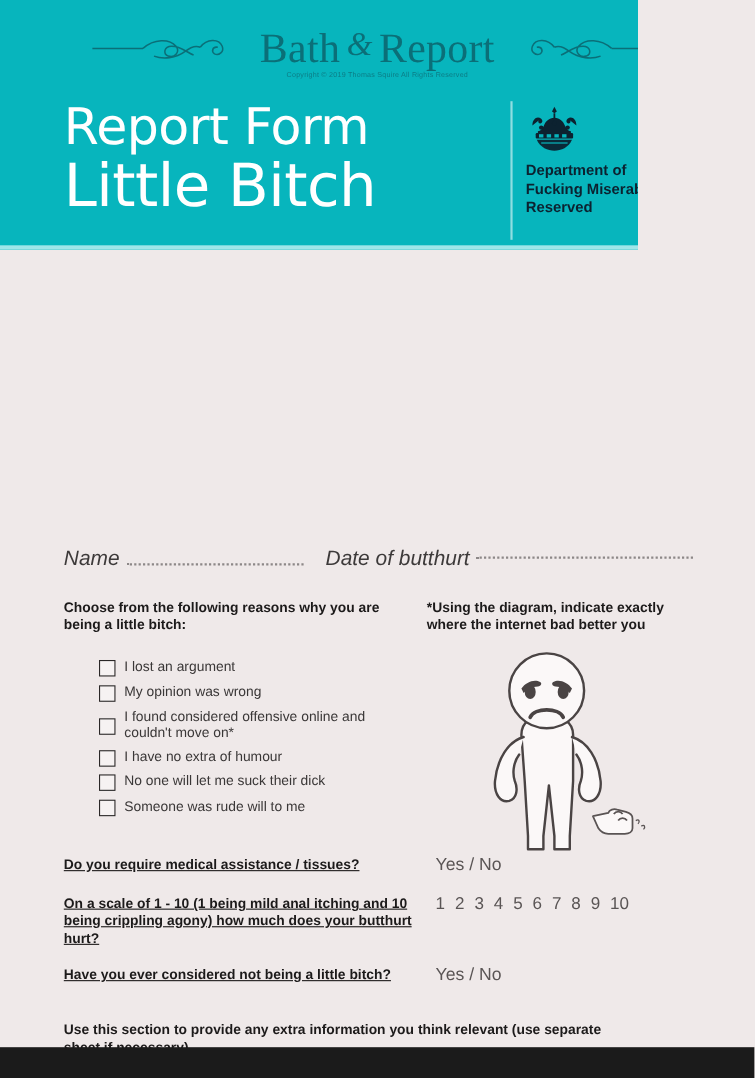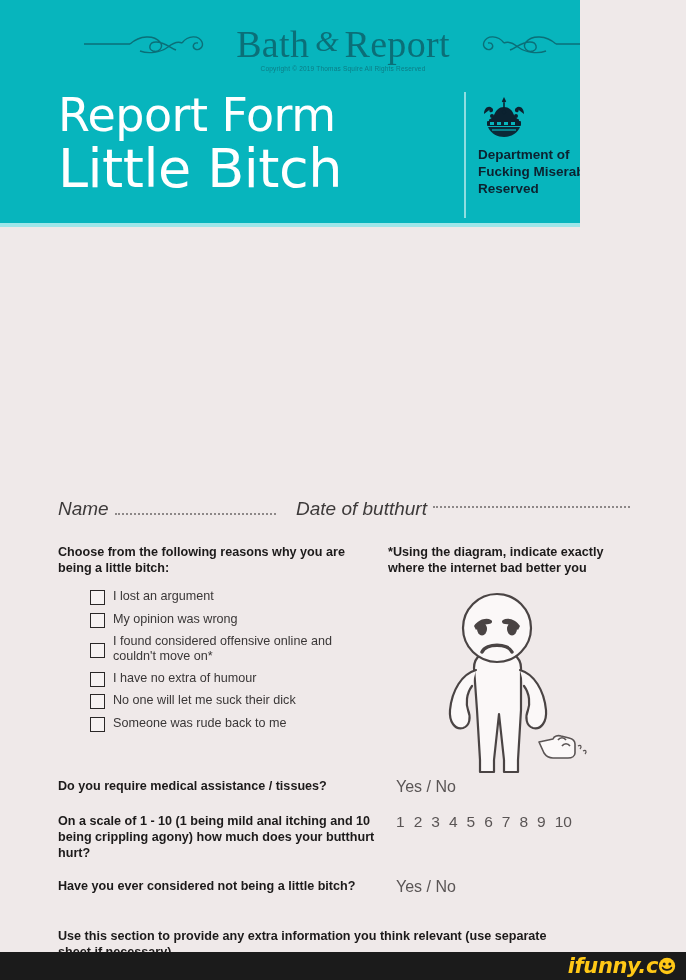--- a/index.html
+++ b/index.html
@@ -153,21 +153,21 @@
   }
   .q-head {
     font-weight: bold;
     font-size: 12.6px;
     line-height: 15.5px;
     color: #1c1a1a;
   }
   .q-head.right { padding-left: 4px; }
 
   
-  .cb-list { margin-top: 13px; margin-left: 32px; }
+  .cb-list { margin-top: 23px; margin-left: 32px; }
   .cb-row {
     display: flex;
     align-items: flex-start;
     margin-bottom: 6.5px;
   }
   .cb-box {
     flex: 0 0 auto;
     width: 15px; height: 15px;
     border: 1.6px solid #2a2727;
     background: #f6f2f2;
@@ -195,20 +195,21 @@
     align-items: flex-start;
     width: 576px;
     left: 58px;
   }
   .qrow .qtext {
     flex: 0 0 330px;
     font-weight: bold;
     font-size: 12.6px;
     line-height: 16px;
     color: #1c1a1a;
+    text-decoration: underline;
   }
   .qrow .qans {
     flex: 1 1 auto;
     font-size: 16px;
     color: #5a5555;
     padding-left: 8px;
   }
   .scale {
     display: flex;
     gap: 9px;
@@ -357,21 +358,21 @@
         <div class="cb-row">
           <span class="cb-box"></span>
           <span class="cb-label">I have no extra of humour</span>
         </div>
         <div class="cb-row">
           <span class="cb-box"></span>
           <span class="cb-label">No one will let me suck their dick</span>
         </div>
         <div class="cb-row">
           <span class="cb-box"></span>
-          <span class="cb-label">Someone was rude back to me</span>
+          <span class="cb-label">Someone was rude will to me</span>
         </div>
       </div>
     </div>
 
     <div class="col-right">
       <div class="q-head right">*Using the diagram, indicate exactly where the internet bad better you</div>
 
       <div class="figure-wrap">
         <svg width="175" height="185" viewBox="0 0 175 185">
 
@@ -436,20 +437,14 @@
     <div class="qrow" id="q-consider">
       <div class="qtext">Have you ever considered not being a little bitch?</div>
       <div class="qans">Yes / No</div>
     </div>
 
     <div class="extra-head">Use this section to provide any extra information you think relevant (use separate sheet if necessary)</div>
 
   </div>
 
   <div class="wm-bar"></div>
-  <div class="wm-text"><span>ifunny.c</span><svg class="wm-smiley" width="18" height="18" viewBox="0 0 18 18">
-        <circle cx="9" cy="9" r="8.2" fill="#ffc816"></circle>
-        <circle cx="6.2" cy="7" r="1.5" fill="#1b1b1b"></circle>
-        <circle cx="11.8" cy="7" r="1.5" fill="#1b1b1b"></circle>
-        <path d="M4.6 10.6 C6 13.6, 12 13.6, 13.4 10.6" fill="none" stroke="#1b1b1b" stroke-width="1.7" stroke-linecap="round"></path>
-      </svg></div>
 
 </div>
 
 </body></html>

